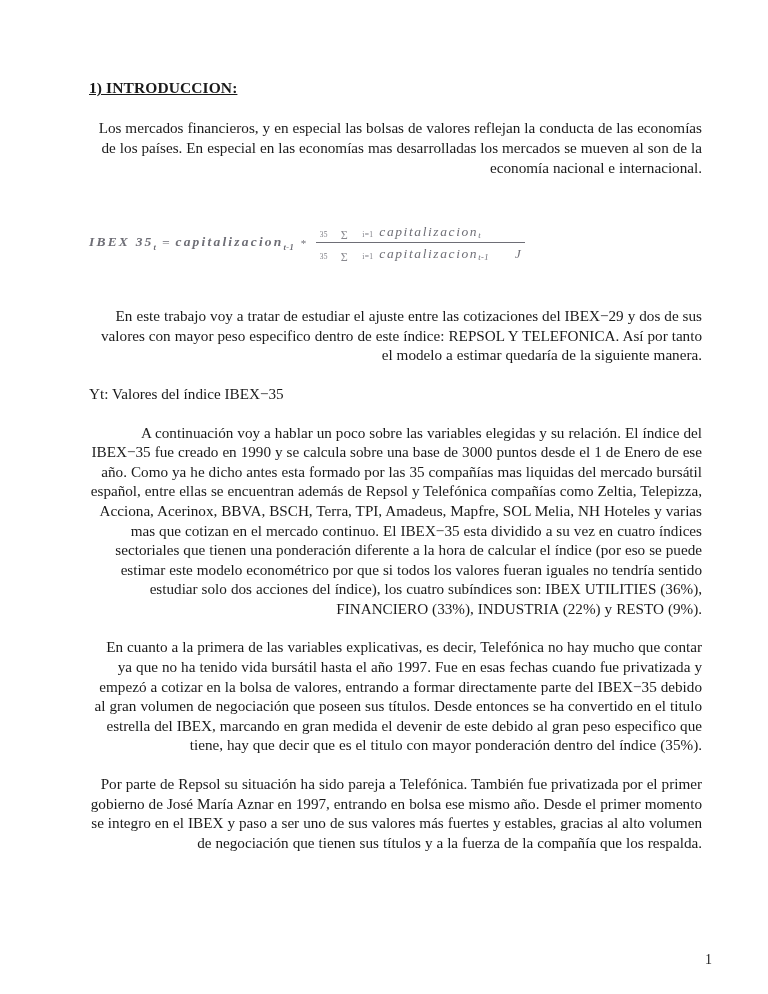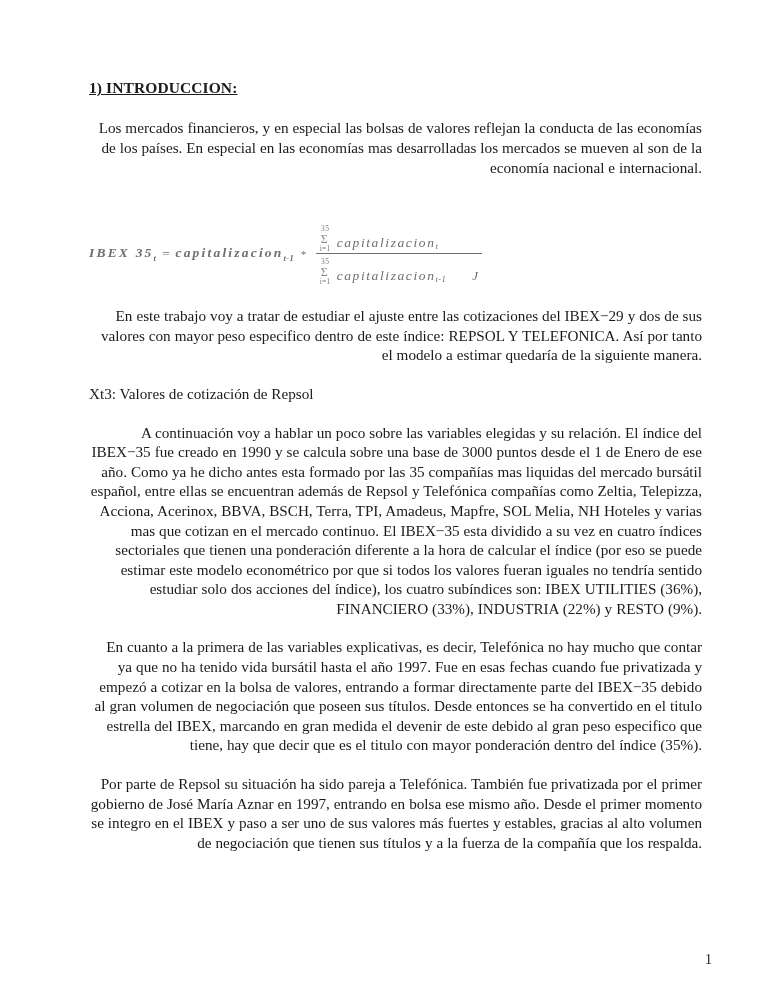--- a/index.html
+++ b/index.html
@@ -105,27 +105,28 @@
   }
   .frac-den {
     padding: 3px 4px 0 4px;
   }
   .frac-bar {
     border-top: 1.4px solid #6d6d75;
     width: 100%;
   }
   .sigma-group {
     display: inline-flex;
-    flex-direction: column;
+    flex-direction: row;
     align-items: center;
     font-style: normal;
     line-height: 1;
     margin-right: 6px;
     position: relative;
     top: 1px;
+    gap: 13px;
   }
   .sigma-lim {
     font-size: 7.5px;
     letter-spacing: 0.3px;
     color: #7b7b82;
   }
   .sigma-sym {
     font-size: 12px;
     color: #8a8a90;
     line-height: 1;
@@ -183,23 +184,23 @@
               <span class="f-sub">t-1</span>
             <span class="frac-j">J</span>
           </span>
         </span>
       </div>
     </div>
 
 
     <p class="para">En este trabajo voy a tratar de estudiar el ajuste entre las cotizaciones del IBEX−29 y dos de sus valores con mayor peso especifico dentro de este índice: REPSOL Y TELEFONICA. Así por tanto el modelo a estimar quedaría de la siguiente manera.</p>
 
-
-
-    <p class="var-line">Xt3: Valores de cotización de Repsol</p>
+    <p class="var-line">Yt: Valores del índice IBEX−35</p>
+
+
 
     <p class="para">A continuación voy a hablar un poco sobre las variables elegidas y su relación. El índice del IBEX−35 fue creado en 1990 y se calcula sobre una base de 3000 puntos desde el 1 de Enero de ese año. Como ya he dicho antes esta formado por las 35 compañías mas liquidas del mercado bursátil español, entre ellas se encuentran además de Repsol y Telefónica compañías como Zeltia, Telepizza, Acciona, Acerinox, BBVA, BSCH, Terra, TPI, Amadeus, Mapfre, SOL Melia, NH Hoteles y varias mas que cotizan en el mercado continuo. El IBEX−35 esta dividido a su vez en cuatro índices sectoriales que tienen una ponderación diferente a la hora de calcular el índice (por eso se puede estimar este modelo econométrico por que si todos los valores fueran iguales no tendría sentido estudiar solo dos acciones del índice), los cuatro subíndices son: IBEX UTILITIES (36%), FINANCIERO (33%), INDUSTRIA (22%) y RESTO (9%).</p>
 
     <p class="para">En cuanto a la primera de las variables explicativas, es decir, Telefónica no hay mucho que contar ya que no ha tenido vida bursátil hasta el año 1997. Fue en esas fechas cuando fue privatizada y empezó a cotizar en la bolsa de valores, entrando a formar directamente parte del IBEX−35 debido al gran volumen de negociación que poseen sus títulos. Desde entonces se ha convertido en el titulo estrella del IBEX, marcando en gran medida el devenir de este debido al gran peso especifico que tiene, hay que decir que es el titulo con mayor ponderación dentro del índice (35%).</p>
 
     <p class="para">Por parte de Repsol su situación ha sido pareja a Telefónica. También fue privatizada por el primer gobierno de José María Aznar en 1997, entrando en bolsa ese mismo año. Desde el primer momento se integro en el IBEX y paso a ser uno de sus valores más fuertes y estables, gracias al alto volumen de negociación que tienen sus títulos y a la fuerza de la compañía que los respalda.</p>
 
   </div>
 
   <div class="page-number">1</div>

